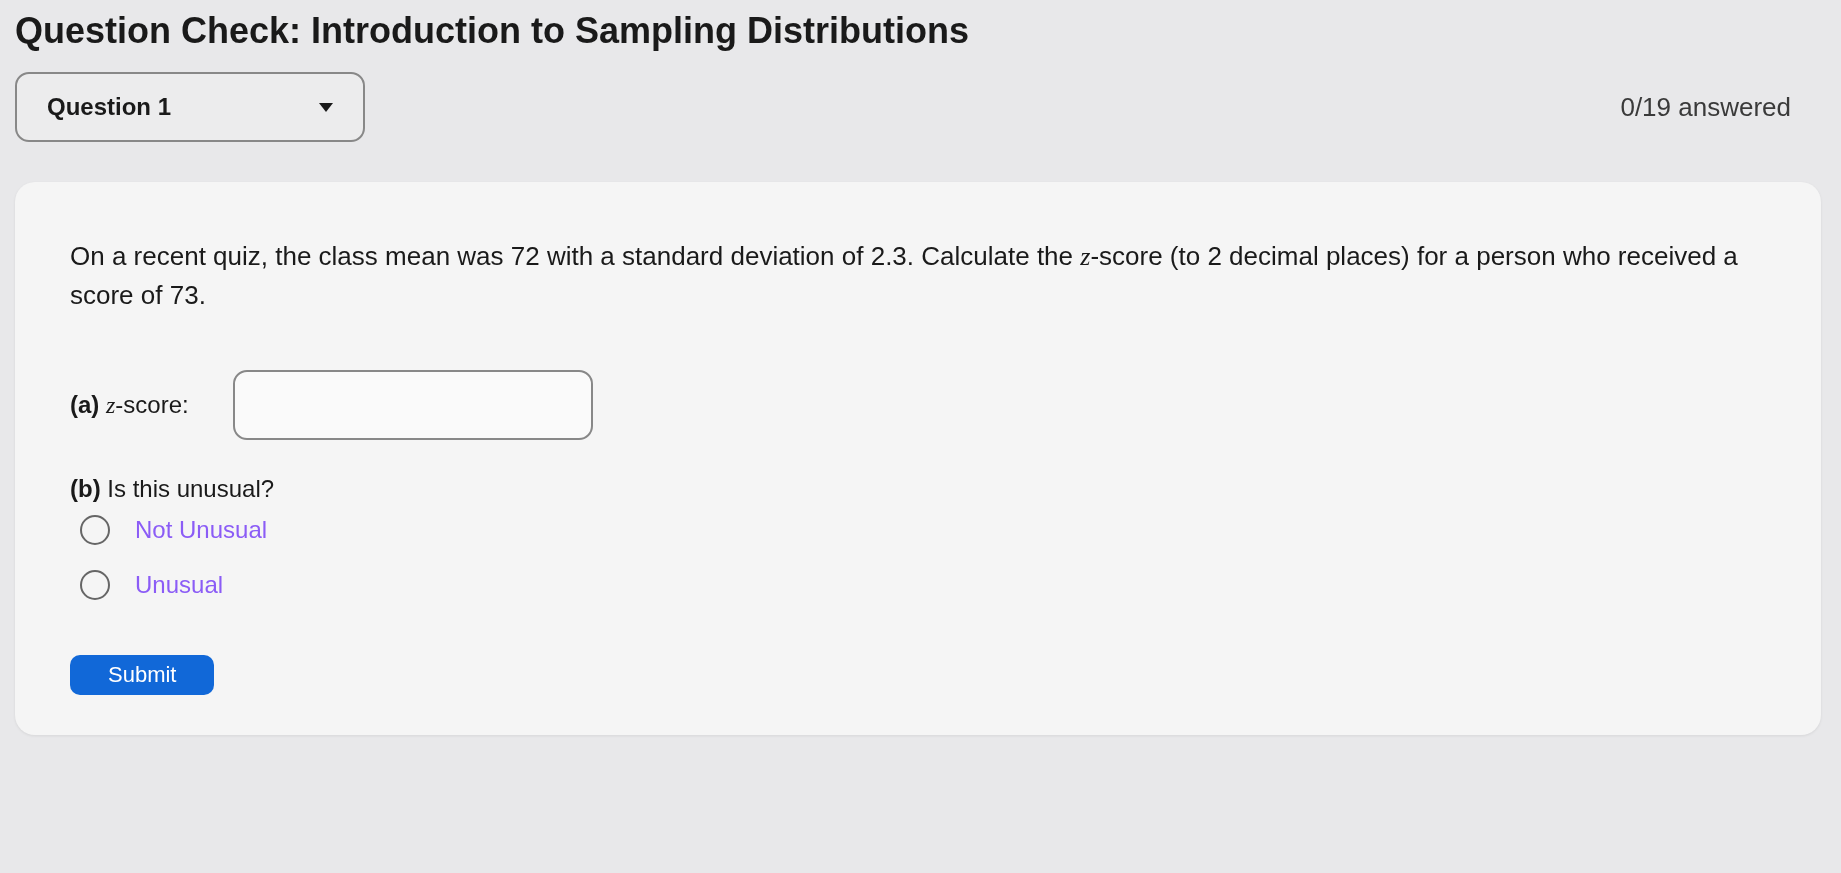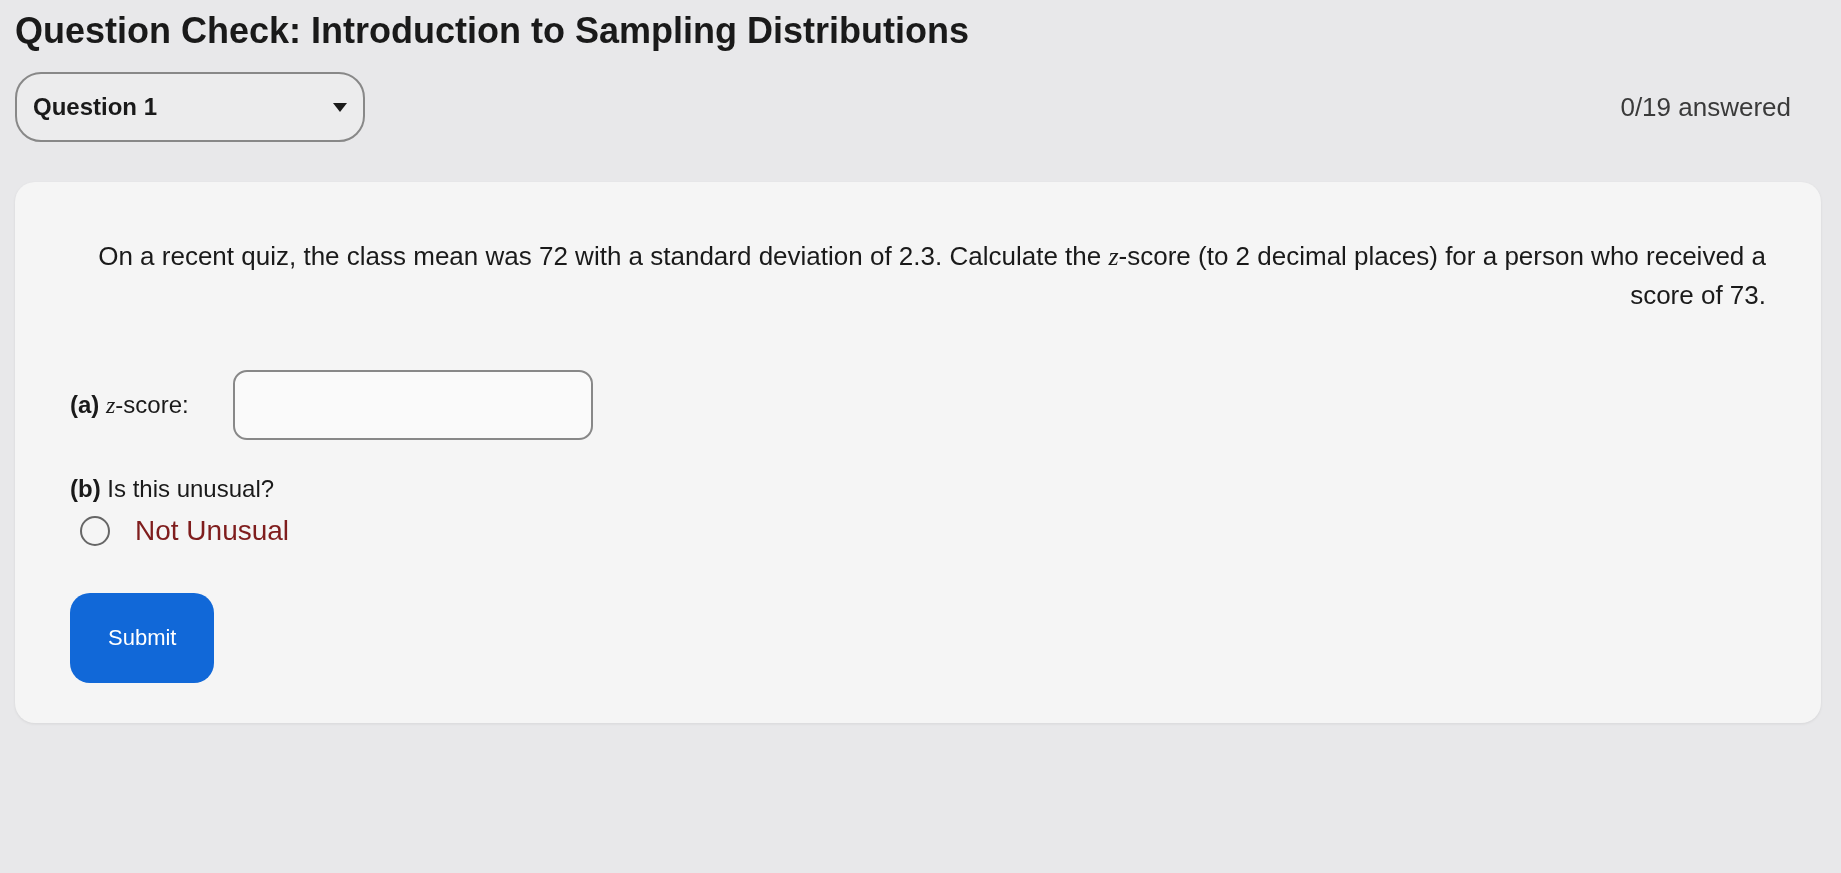--- a/index.html
+++ b/index.html
@@ -27,23 +27,23 @@
       align-items: center;
       padding: 0 50px 30px 15px;
     }
     .question-selector {
       display: flex;
       align-items: center;
       justify-content: space-between;
       width: 350px;
       height: 70px;
       border: 2px solid #888;
-      border-radius: 26px;
+      border-radius: 14px;
       background: #ececed;
-      padding: 0 16px;
+      padding: 0 30px;
       cursor: pointer;
     }
     .question-selector-label {
       font-size: 24px;
       font-weight: 700;
       color: #1a1a1a;
     }
     .chevron-down {
       width: 0;
       height: 0;
@@ -60,21 +60,20 @@
       border-radius: 20px;
       margin: 10px 20px 0 15px;
       padding: 55px 55px 40px 55px;
       box-shadow: 0 1px 3px rgba(0,0,0,0.08);
     }
     .question-text {
       font-size: 26px;
       color: #1a1a1a;
       line-height: 1.5;
       margin-bottom: 55px;
-      text-align: right;
     }
     .math-var {
       font-style: italic;
       font-family: "Times New Roman", serif;
     }
     .part-row {
       display: flex;
       align-items: center;
       margin-bottom: 35px;
       gap: 32px;
@@ -110,32 +109,32 @@
     }
     .radio-circle {
       width: 30px;
       height: 30px;
       border: 2.5px solid #666;
       border-radius: 50%;
       margin-right: 25px;
       background: #f5f5f5;
     }
     .radio-text {
-      font-size: 28px;
-      color: #7f1d1d;
+      font-size: 24px;
+      color: #8b5cf6;
     }
     .submit-button {
       background: #1168d8;
       color: #fff;
       font-size: 22px;
       font-weight: 500;
       border: none;
-      border-radius: 20px;
-      padding: 32px 38px;
-      margin-top: 21px;
+      border-radius: 10px;
+      padding: 7px 38px;
+      margin-top: 30px;
       cursor: pointer;
     }
   </style>
 </head>
 <body>
 
 <h1 class="page-title">Question Check: Introduction to Sampling Distributions</h1>
 
 <div class="header-row">
   <div class="question-selector">
@@ -160,15 +159,19 @@
 
   <p class="part-b-label">
     <b>(b)</b><span> Is this unusual?</span>
   </p>
 
   <div class="radio-option">
     <span class="radio-circle"></span>
     <span class="radio-text">Not Unusual</span>
   </div>
 
+  <div class="radio-option">
+    <span class="radio-circle"></span>
+    <span class="radio-text">Unusual</span>
+  </div>
 
   <button class="submit-button">Submit</button>
 </div>
 
 </body></html>

